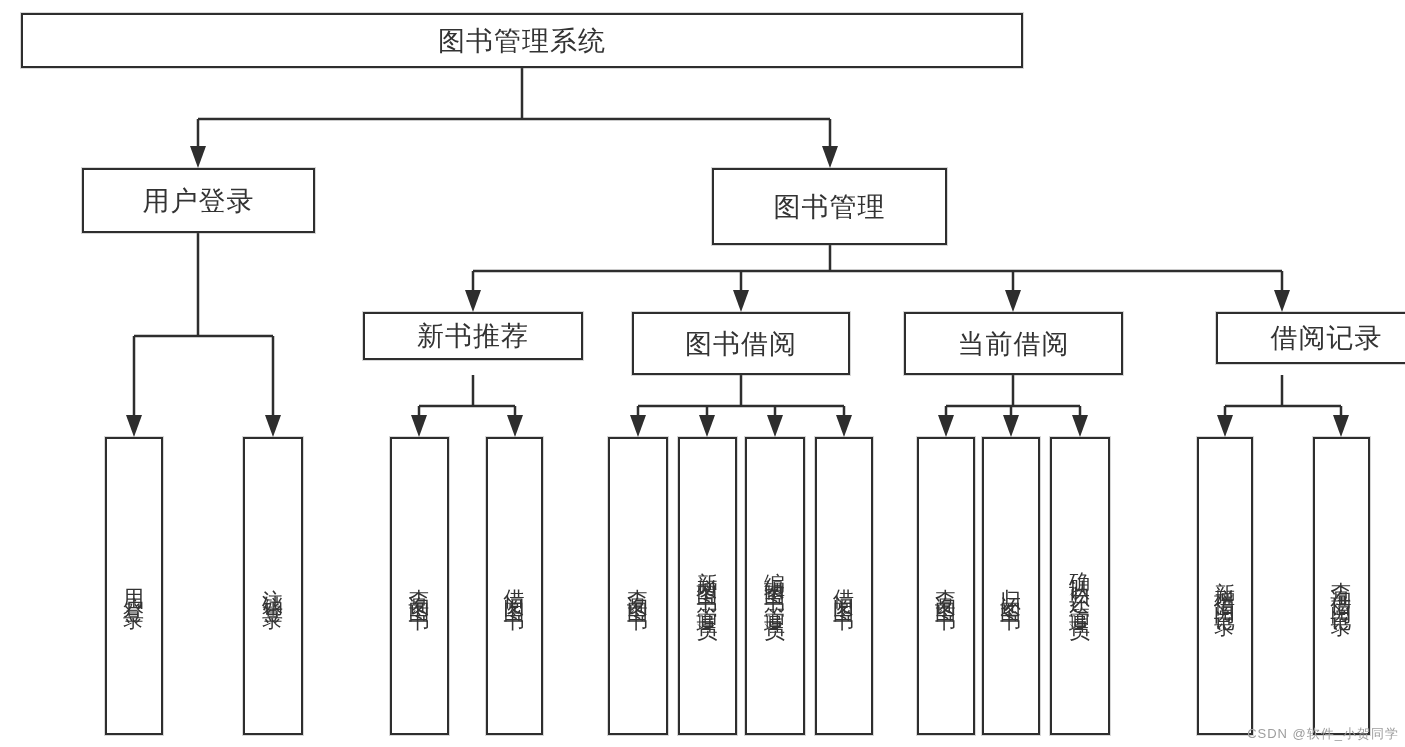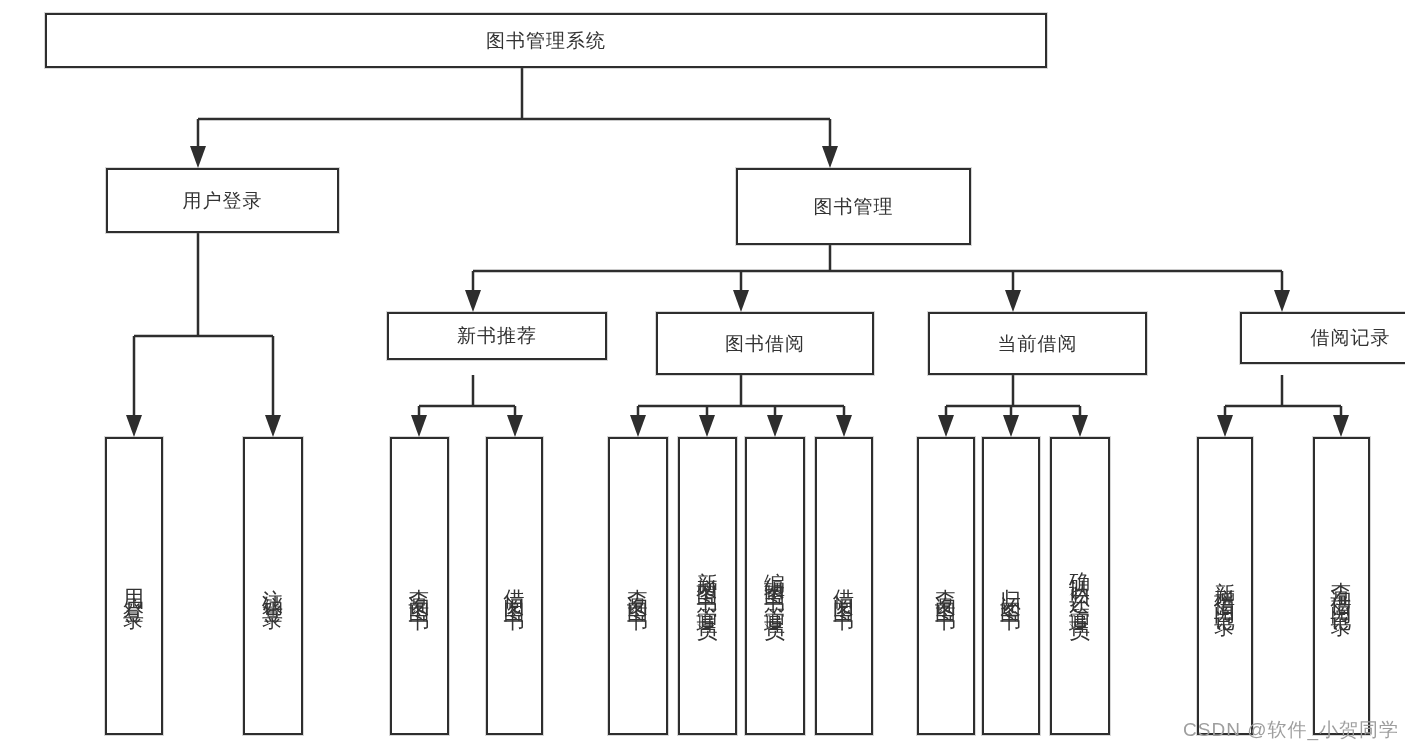--- a/index.html
+++ b/index.html
@@ -24,38 +24,37 @@
     background: #ffffff;
     border: 2px solid #2e2e2e;
     box-shadow: 0 0 0 1px rgba(100,100,100,0.25);
     display: flex;
     align-items: center;
     justify-content: center;
     z-index: 2;
     color: #333333;
   }
   .h {
-    font-size: 19px;
+    font-size: 27px;
     letter-spacing: 1px;
     white-space: nowrap;
-    margin-left: 24px;
   }
   .v {
     writing-mode: vertical-rl;
     text-orientation: mixed;
     font-size: 21px;
     line-height: 1;
     letter-spacing: 7px;
   }
   #watermark {
     position: absolute;
     right: 6px;
     bottom: 4px;
     z-index: 3;
-    font-size: 19px;
+    font-size: 13px;
     color: #9e9e9e;
     letter-spacing: 1px;
     white-space: nowrap;
   }
 </style>
 </head>
 <body>
 
 <div id="canvas">
 

